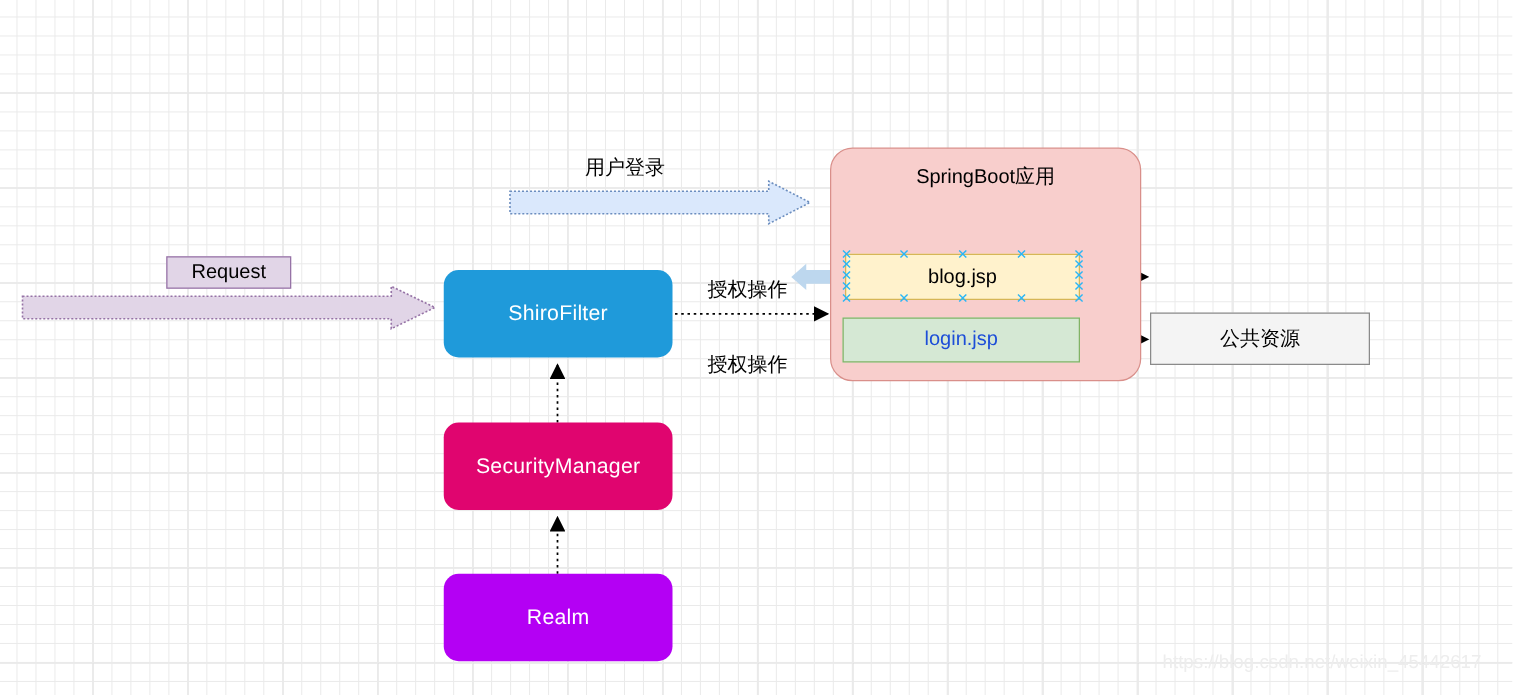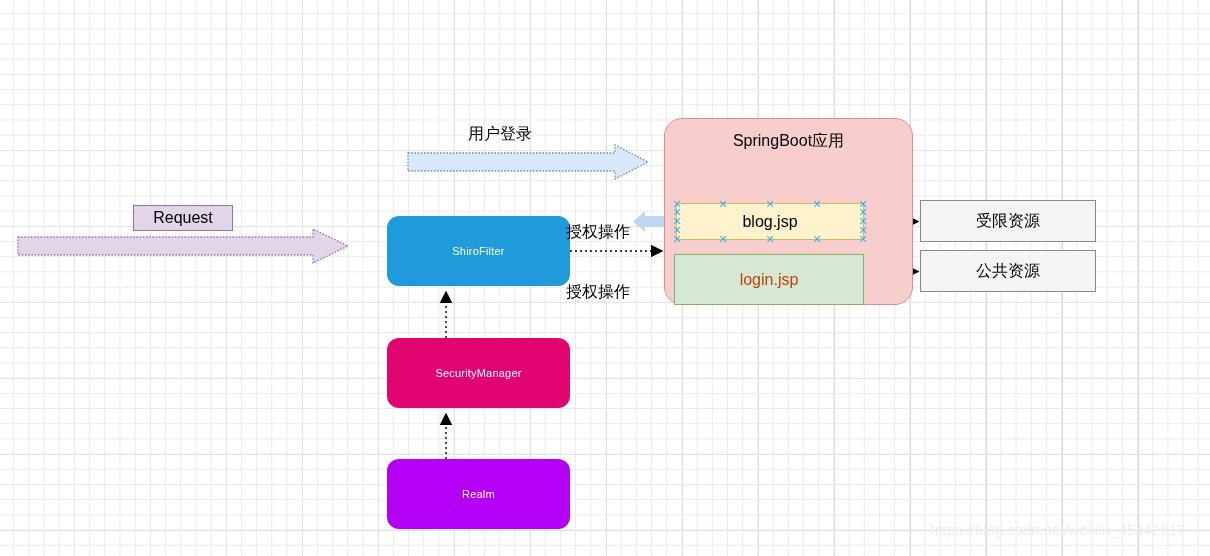--- a/index.html
+++ b/index.html
@@ -38,23 +38,22 @@
     display: flex;
     align-items: center;
     justify-content: center;
     text-align: center;
   }
 
   
   .proc {
     border-radius: 12px;
     color: #ffffff;
-    font-size: 11px;
+    font-size: 17px;
     letter-spacing: .2px;
-    margin-left: 32px;
   }
   #shiro-filter {
     left: 355px; top: 216px; width: 183px; height: 70px;
     background: #1f9ada;
   }
   #security-manager {
     left: 355px; top: 338px; width: 183px; height: 70px;
     background: #e0056f;
   }
   #realm {
@@ -81,25 +80,25 @@
 
   
   #index-jsp {
     left: 676px; top: 203px; width: 188px; height: 37px;
     background: #fff2cc;
     border: 1.5px solid #d6b656;
     font-size: 16px;
     color: #000;
   }
   #login-jsp {
-    left: 674px; top: 254px; width: 190px; height: 51px;
+    left: 674px; top: 254px; width: 190px; height: 36px;
     background: #d5e8d4;
     border: 1.5px solid #82b366;
     font-size: 16px;
-    color: #c2410c;
+    color: #1d4ed8;
   }
 
   
   .handle {
     position: absolute;
     width: 9px; height: 9px;
     margin-left: -4.5px;
     margin-top: -4.5px;
     color: #29b6f6;
     font-size: 11px;
@@ -241,21 +240,20 @@
   </div>
 
   <div class="node" id="login-jsp">login.jsp</div>
 
   <div class="node proc" id="shiro-filter">ShiroFilter</div>
 
   <div class="node proc" id="security-manager">SecurityManager</div>
 
   <div class="node proc" id="realm">Realm</div>
 
-  <div class="node resource" id="res-restricted">受限资源</div>
 
   <div class="node resource" id="res-public">公共资源</div>
 
   <div class="node" id="request-label">Request</div>
 
   <div class="edge-label" id="label-user-login">用户登录</div>
 
   <div class="edge-label" id="label-auth-pass">授权操作</div>
 
   <div class="edge-label" id="label-authz-op">授权操作</div>

